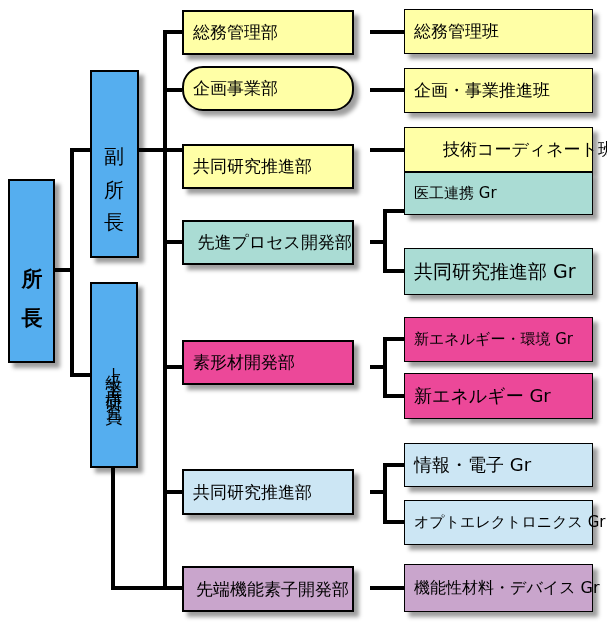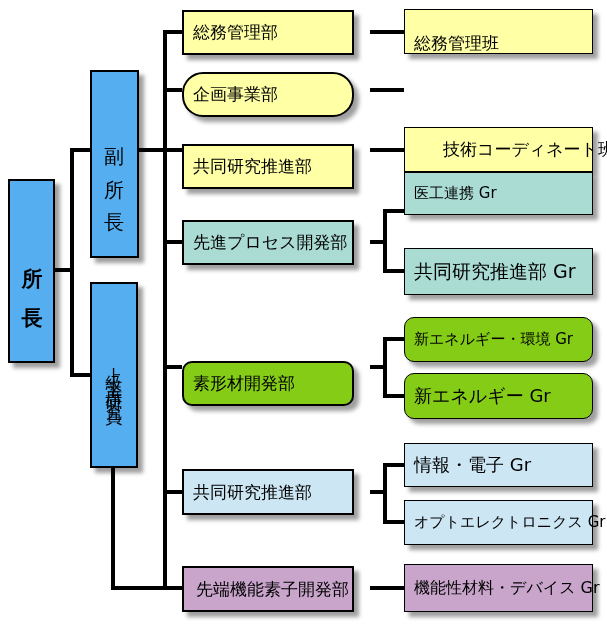--- a/index.html
+++ b/index.html
@@ -20,42 +20,42 @@
   .gbox{border-width:1.5px;}
   
   .vbox{justify-content:center;}
   .vtext{
     writing-mode:vertical-rl;text-orientation:upright;display:block;
   }
   
   .c-blue{background:#55AEEF;}
   .c-yellow{background:#FFFFA6;}
   .c-teal{background:#AADCD4;}
-  .c-orange{background:#84cc16;border-radius:10px;}
+  .c-orange{background:#ec4899;}
   .c-lblue{background:#CCE6F4;}
   .c-purple{background:#C9A5CC;}
   
   .e0{left:8px;top:179px;width:47px;height:184px;}
   .e0 .vtext{font-size:21px;font-weight:bold;letter-spacing:40px;margin-bottom:-40px;}
   .e1{left:90px;top:70px;width:49px;height:188px;}
   .e1 .vtext{font-size:20px;letter-spacing:33px;margin-bottom:-33px;}
   .e2{left:90px;top:282px;width:48px;height:186px;}
   .e2 .vtext{font-size:17px;letter-spacing:7px;margin-bottom:-7px;}
   
   .dept{left:182px;width:172px;height:45px;}
   .d0{top:10px;}
-  .d1{top:72px;border-radius:21px;}
+  .d1{top:66px;border-radius:21px;}
   .d2{top:144px;}
-  .d3{top:220px;}
-  .d4{top:361px;}
+  .d3{top:220px;justify-content:flex-end;}
+  .d4{top:340px;}
   .d5{top:469px;height:46px;}
   .d6{top:566px;height:46px;justify-content:center;}
   
   .grp{left:404px;width:189px;height:45px;}
-  .g0{top:9px;align-items:flex-end;}
+  .g0{top:9px;}
   .g1{top:68px;}
   .g2{top:127px;padding-left:38px;}
   .g3{top:172px;height:43px;font-size:15px;}
   .g4{top:248px;height:47px;font-size:19px;}
   .g5{top:317px;font-size:15px;}
   .g6{top:373px;height:46px;font-size:18px;}
   .g7{top:443px;height:44px;font-size:18px;}
   .g8{top:500px;font-size:15px;}
   .g9{top:564px;height:48px;font-size:16px;}
   
@@ -154,20 +154,23 @@
   <div class="box hbox dept c-lblue d5">
     <span>共同研究推進部</span>
   </div>
   <div class="box hbox dept c-purple d6">
     <span>先端機能素子開発部</span>
   </div>
 
   <div class="box hbox grp gbox c-yellow g0">
     <span>総務管理班</span>
   </div>
+  <div class="box hbox grp gbox c-yellow g1">
+    <span>企画・事業推進班</span>
+  </div>
   <div class="box hbox grp gbox c-yellow g2">
     <span>技術コーディネート班</span>
   </div>
   <div class="box hbox grp gbox c-teal g3">
     <span>医工連携 Gr</span>
   </div>
   <div class="box hbox grp gbox c-teal g4">
     <span>共同研究推進部 Gr</span>
   </div>
   <div class="box hbox grp gbox c-orange g5">

